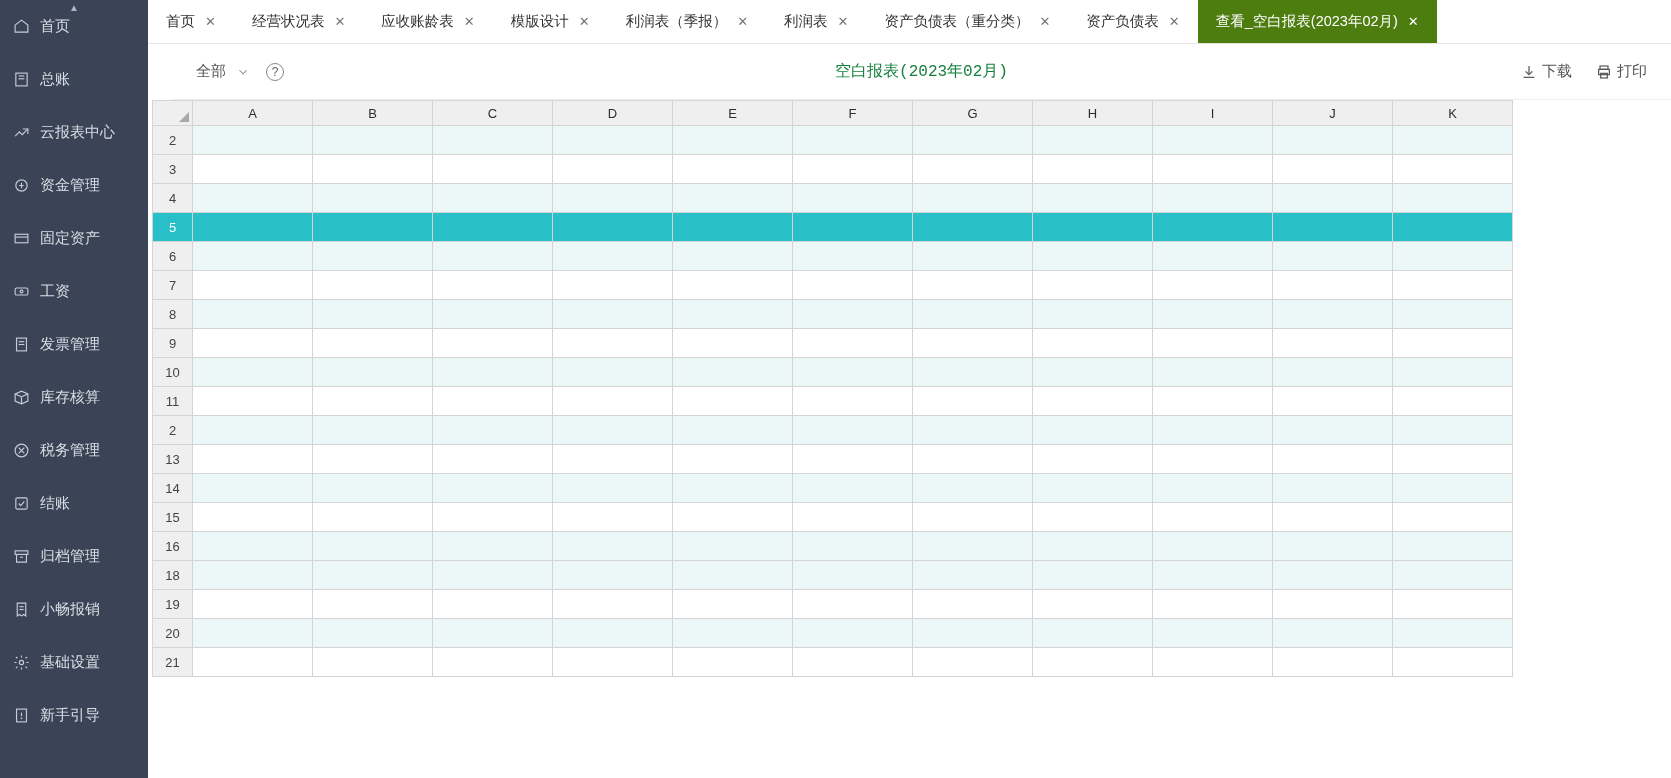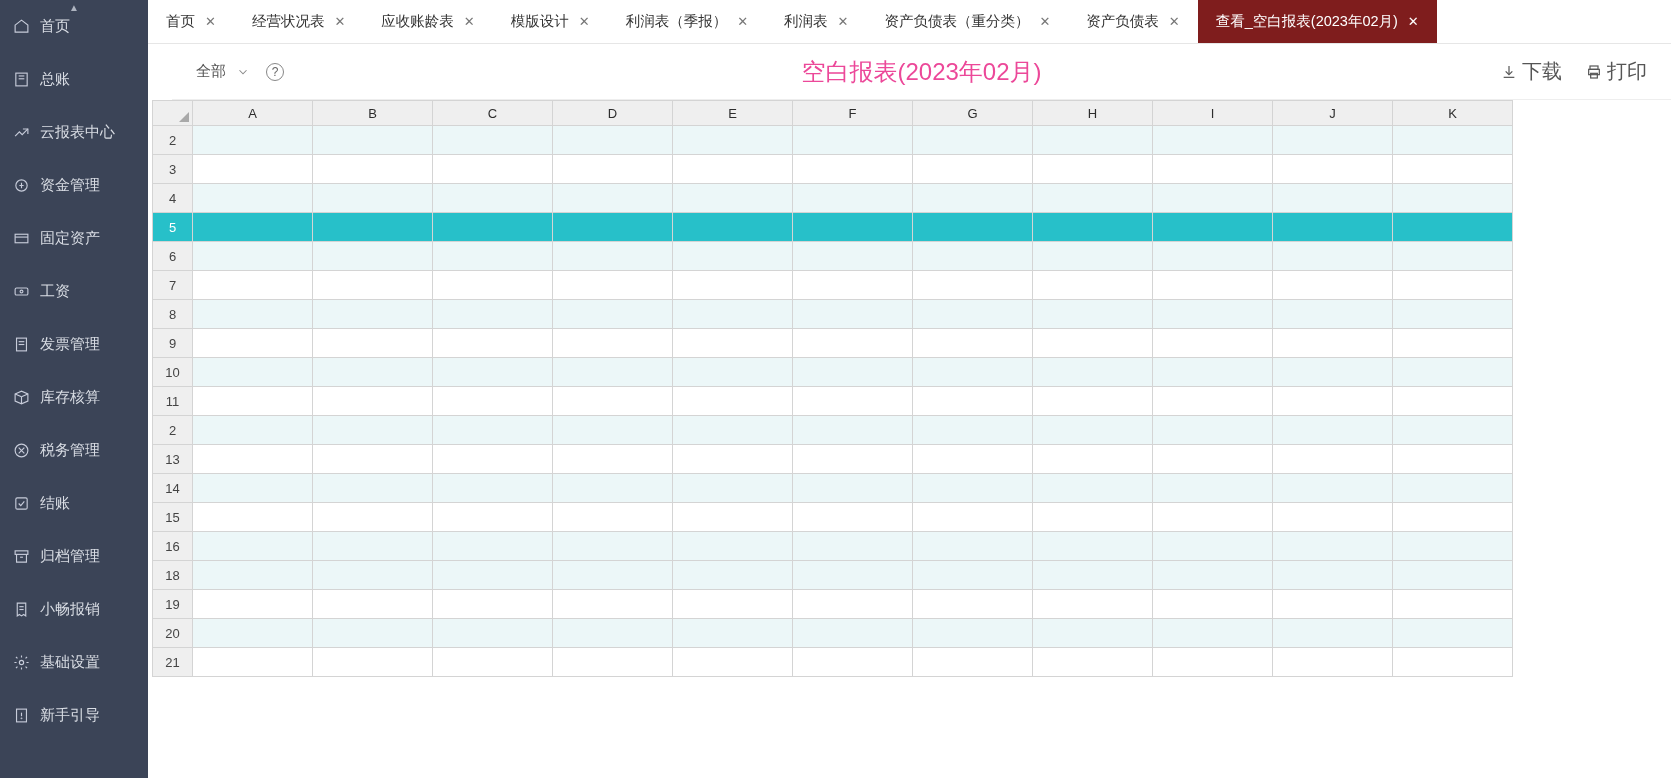--- a/index.html
+++ b/index.html
@@ -26,45 +26,45 @@
   
   .main { flex:1; display:flex; flex-direction:column; min-width:0; }
 
   
   .tabbar {
     height:44px; border-bottom:1px solid #e6e6e6;
     display:flex; align-items:stretch; overflow:hidden; font-size:14.5px;
   }
   .tab { display:flex; align-items:center; padding:0 18px; gap:10px;
          color:#333; cursor:pointer; white-space:nowrap; }
-  .tab.active { background:#7f1d1d; color:#fff; }
+  .tab.active { background:#4d7c0f; color:#fff; }
   .tab .x { font-size:13px; color:#777; }
   .tab.active .x { color:#fff; }
 
   
   .toolbar {
     height:56px; display:flex; align-items:center; padding:0 24px;
     border-bottom:1px solid #eee; position:relative;margin-left:24px;
   }
   .filter {
     display:flex; align-items:center; gap:10px; color:#555; font-size:15px;
     cursor:pointer;
   }
   .filter .chev { width:14px; height:14px; stroke:#888; fill:none; stroke-width:1.8; }
   .filter .help {
     width:18px; height:18px; border:1.4px solid #888; border-radius:50%;
     display:flex; align-items:center; justify-content:center;
     font-size:12px; color:#666; margin-left:6px;
   }
   .title {
     position:absolute; left:50%; transform:translateX(-50%);
-    font-size:24px; color:#ec4899;
+    font-size:16px; color:#15803d;font-family:Liberation Mono, monospace;
   }
   .actions { margin-left:auto; display:flex; align-items:center; gap:24px;
-             color:#555; font-size:20px; }
+             color:#555; font-size:15px; }
   .actions .act { display:flex; align-items:center; gap:5px; cursor:pointer; }
   .actions svg { width:16px; height:16px; stroke:#555; fill:none; stroke-width:1.8; }
 
   
   .sheet-wrap { flex:1; overflow:auto; padding:0 0 0 4px; }
   table.sheet { border-collapse:collapse; table-layout:fixed; }
   .sheet th, .sheet td { border:1px solid #d4d4d4; font-weight:normal; }
   .sheet thead th {
     background:#efefef; height:25px; font-size:13px; color:#2d2d2d;
     text-align:center;

